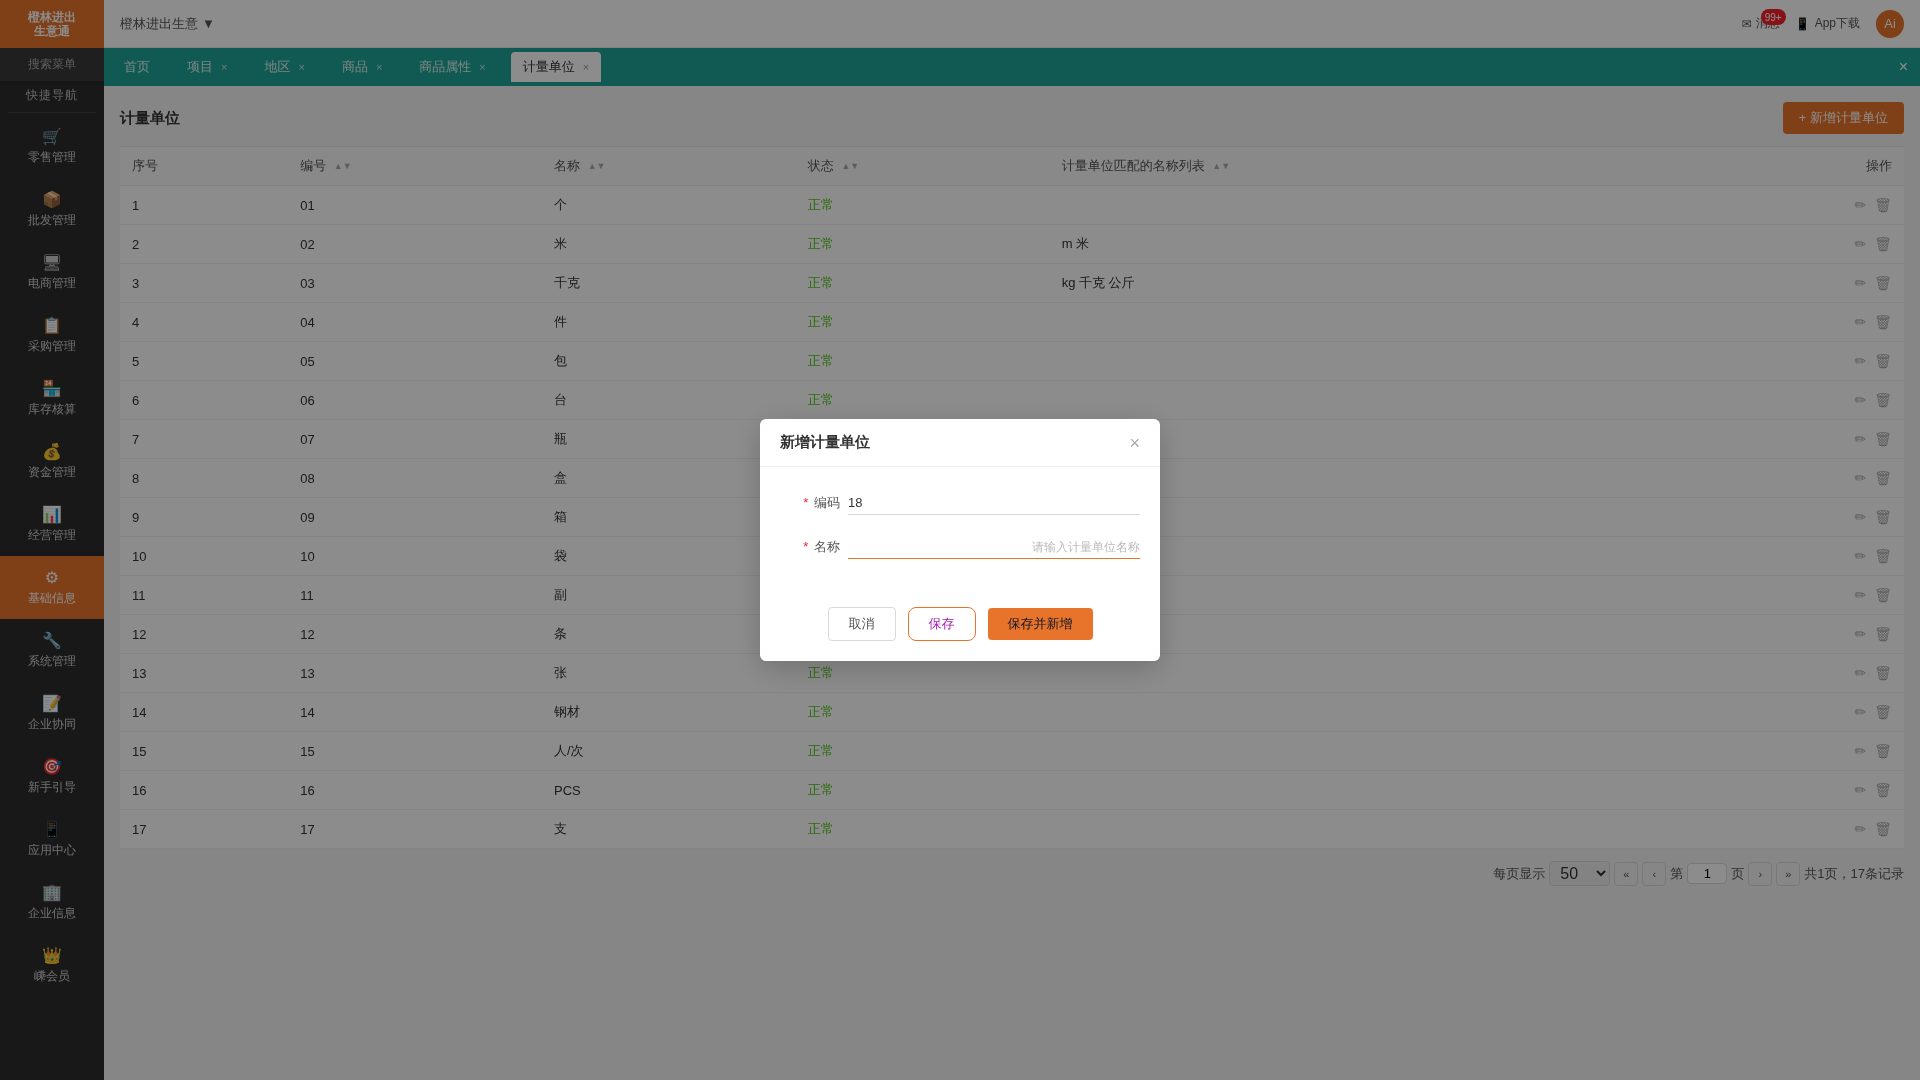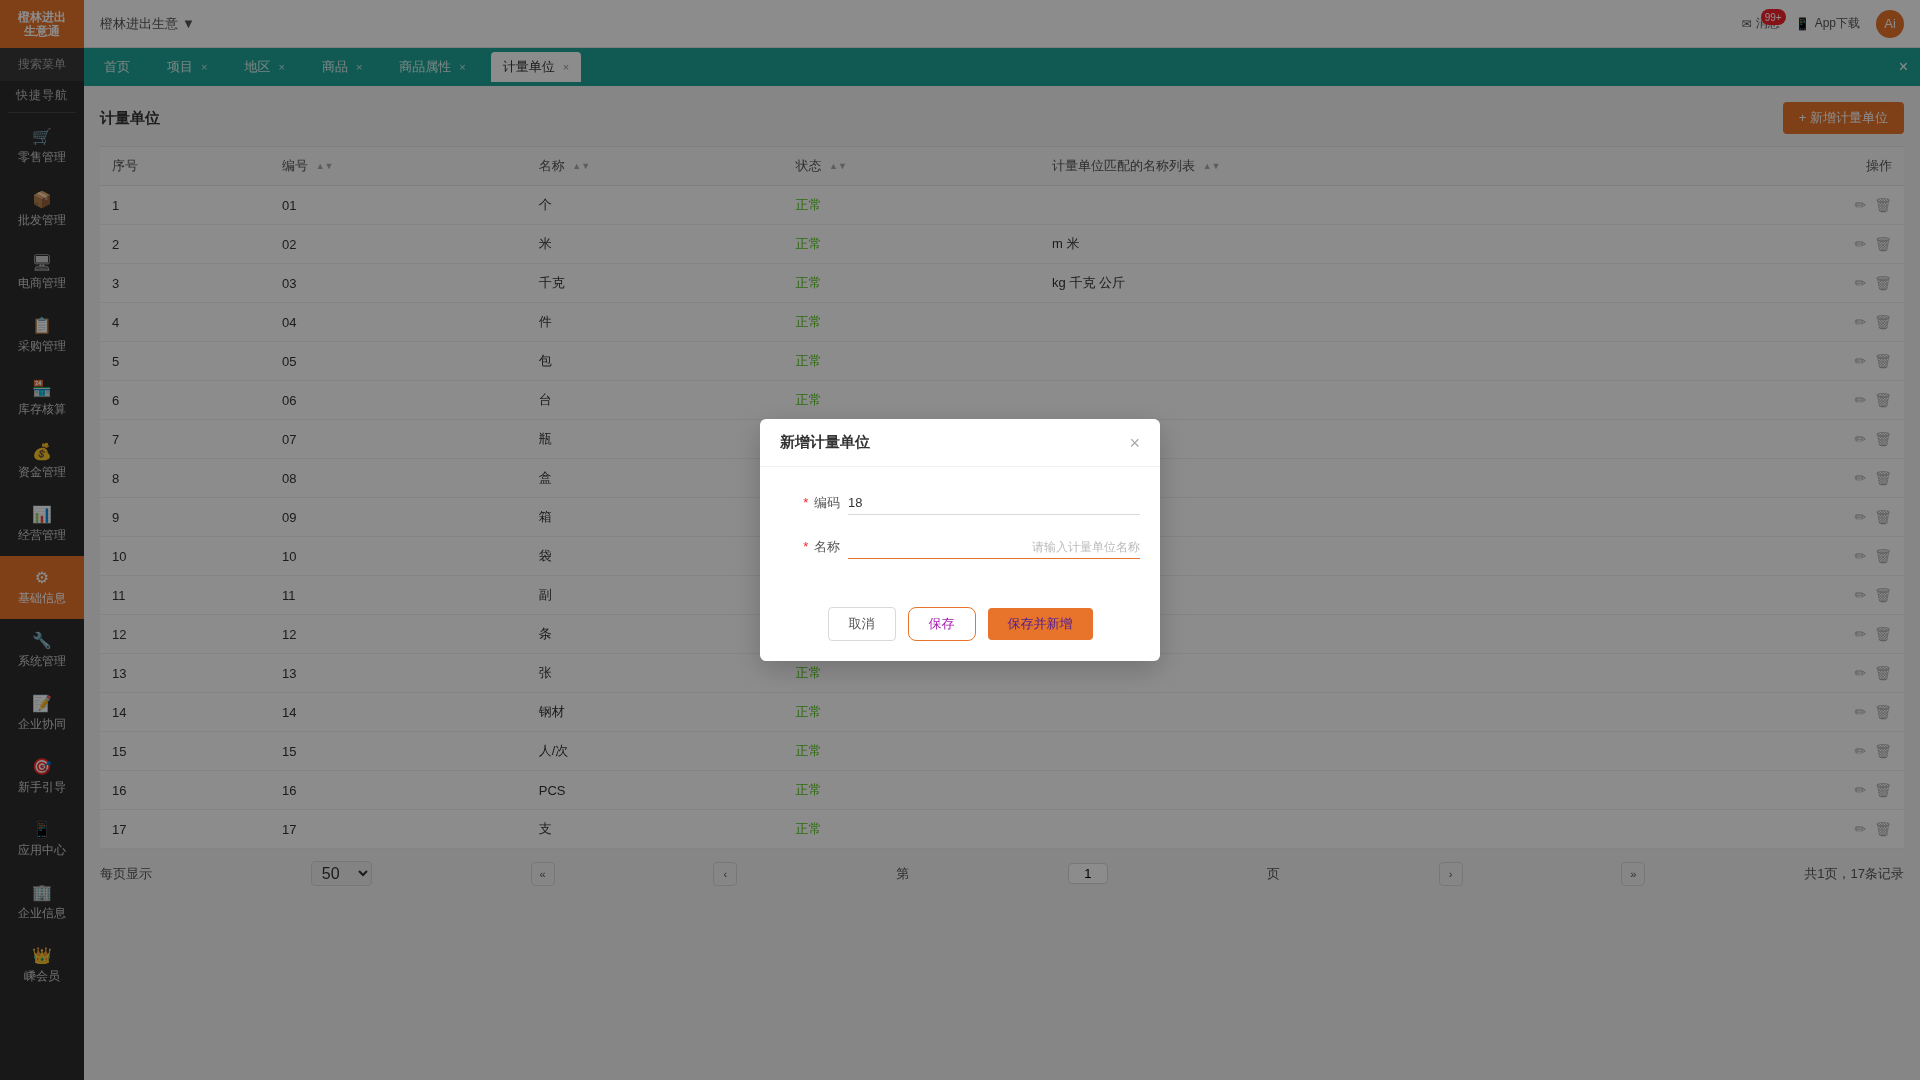--- a/index.html
+++ b/index.html
@@ -1,20 +1,20 @@
 <!DOCTYPE html>
 <html><head>
   <meta charset="utf-8">
   <style>
     * { box-sizing: border-box; margin: 0; padding: 0; }
     body { font-family: 'Microsoft YaHei', Arial, sans-serif; font-size: 13px; background: #f0f2f5; color: #333; display: flex; height: 1080px; width: 1920px; overflow: hidden; }
 
     
     .sidebar {
-      width: 84px;
+      width: 104px;
       background: #2d2d2d;
       color: #ccc;
       display: flex;
       flex-direction: column;
       flex-shrink: 0;
       height: 100%;
     }
     .sidebar-logo {
       background: #e8732a;
       height: 48px;
@@ -167,23 +167,23 @@
       color: #333;
     }
     .status-normal { color: #52c41a; }
     .action-icons { display: flex; gap: 8px; justify-content: flex-end; }
     .action-icon { color: #aaa; cursor: pointer; font-size: 14px; }
 
     
     .pagination {
       display: flex;
       align-items: center;
-      justify-content: space-between;
+      justify-content: flex-end;
       padding: 12px 0 4px;
-      gap: 20px;
+      gap: 4px;
       font-size: 13px;
       color: #555;
     }
     .pagination-select {
       border: 1px solid #d9d9d9;
       border-radius: 4px;
       padding: 2px 6px;
       font-size: 16px;
       color: #333;
     }
@@ -281,21 +281,21 @@
       background: white;
       color: #a21caf;
       padding: 7px 20px;
       border-radius: 8px;
       font-size: 13px;
       cursor: pointer;
     }
     .btn-save-new {
       border: none;
       background: #e8732a;
-      color: #4c1d95;
+      color: #0f172a;
       padding: 7px 20px;
       border-radius: 4px;
       font-size: 13px;
       cursor: pointer;
     }
   </style>
 </head>
 <body>
 
 <div class="sidebar">

